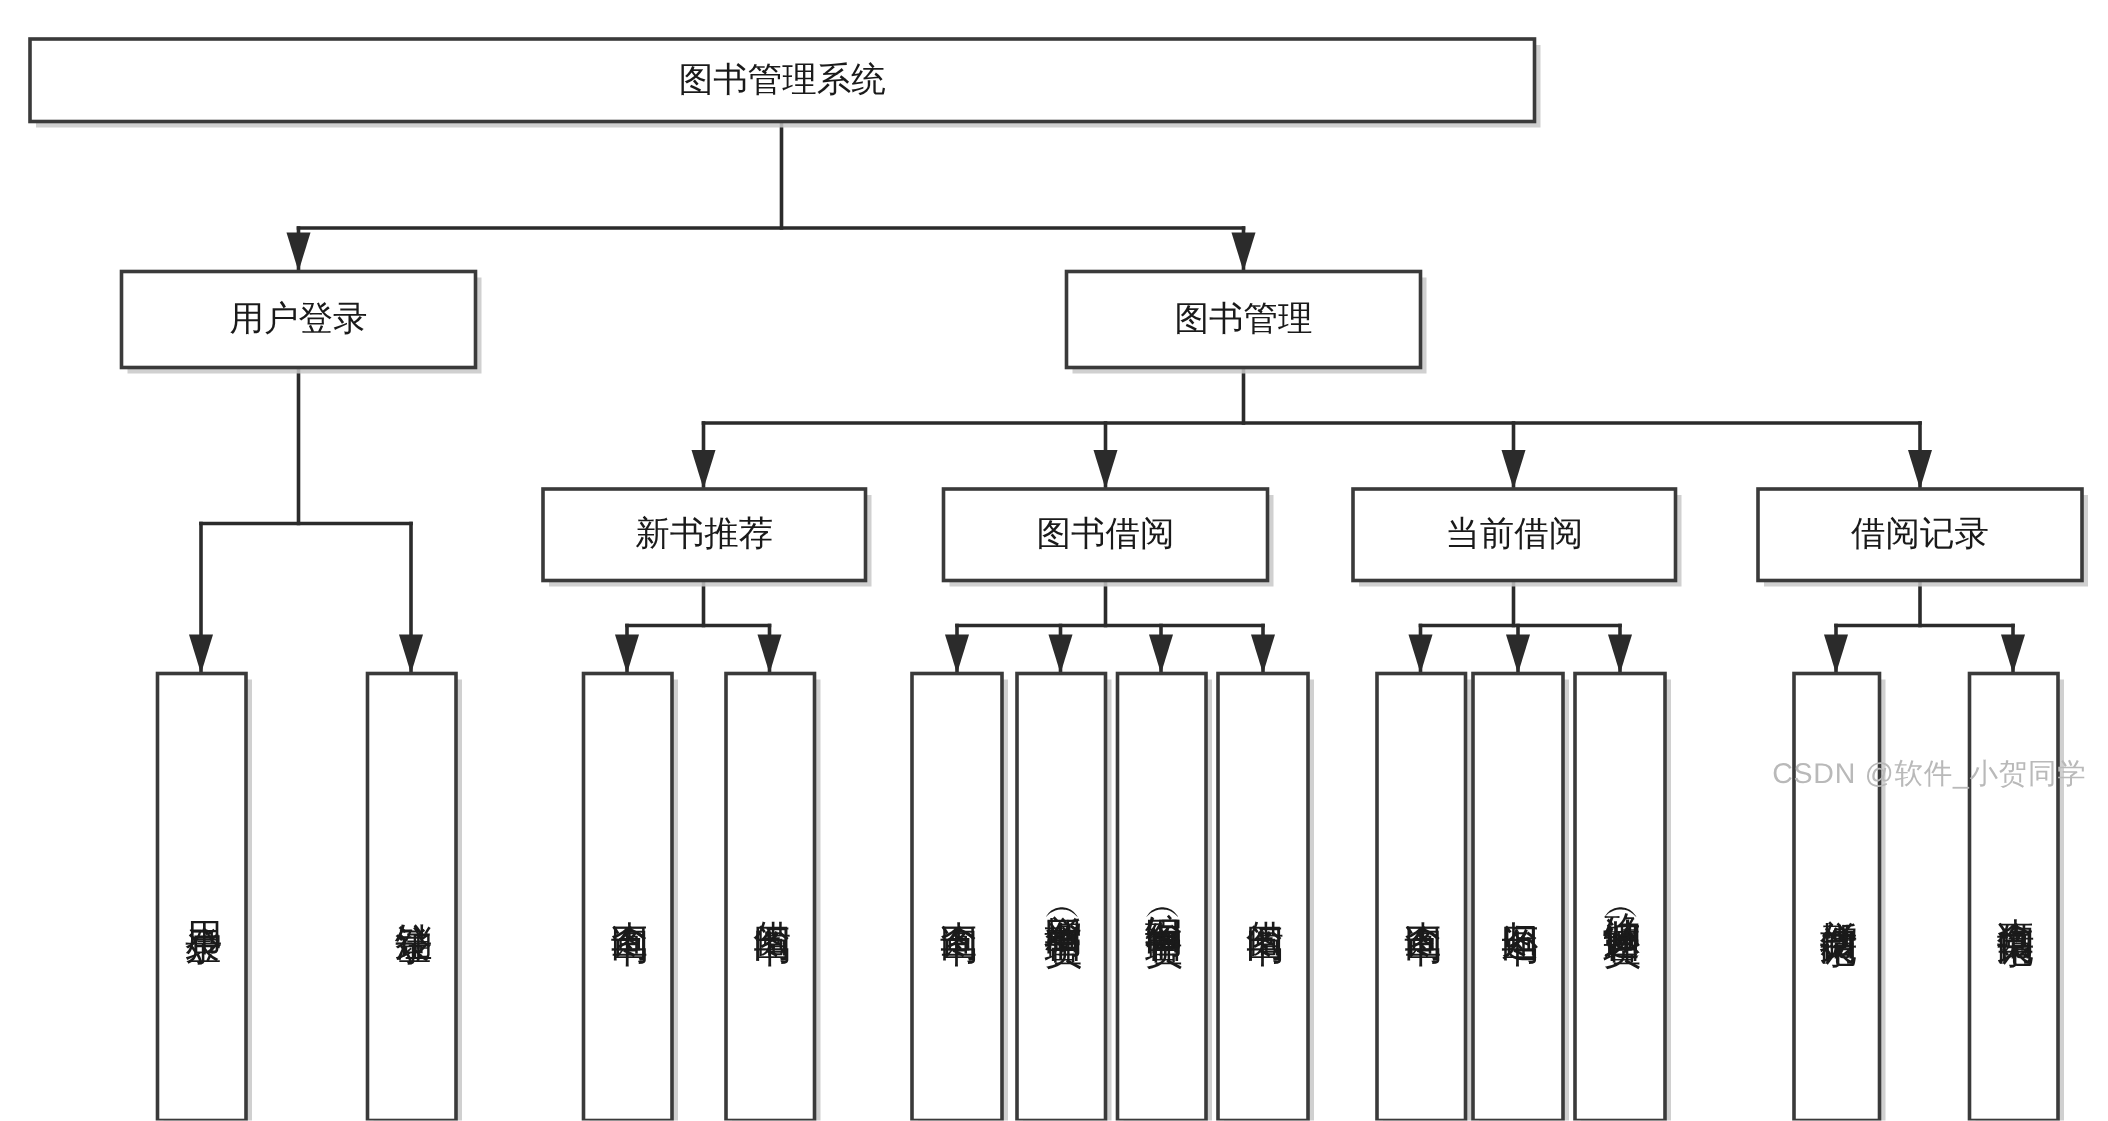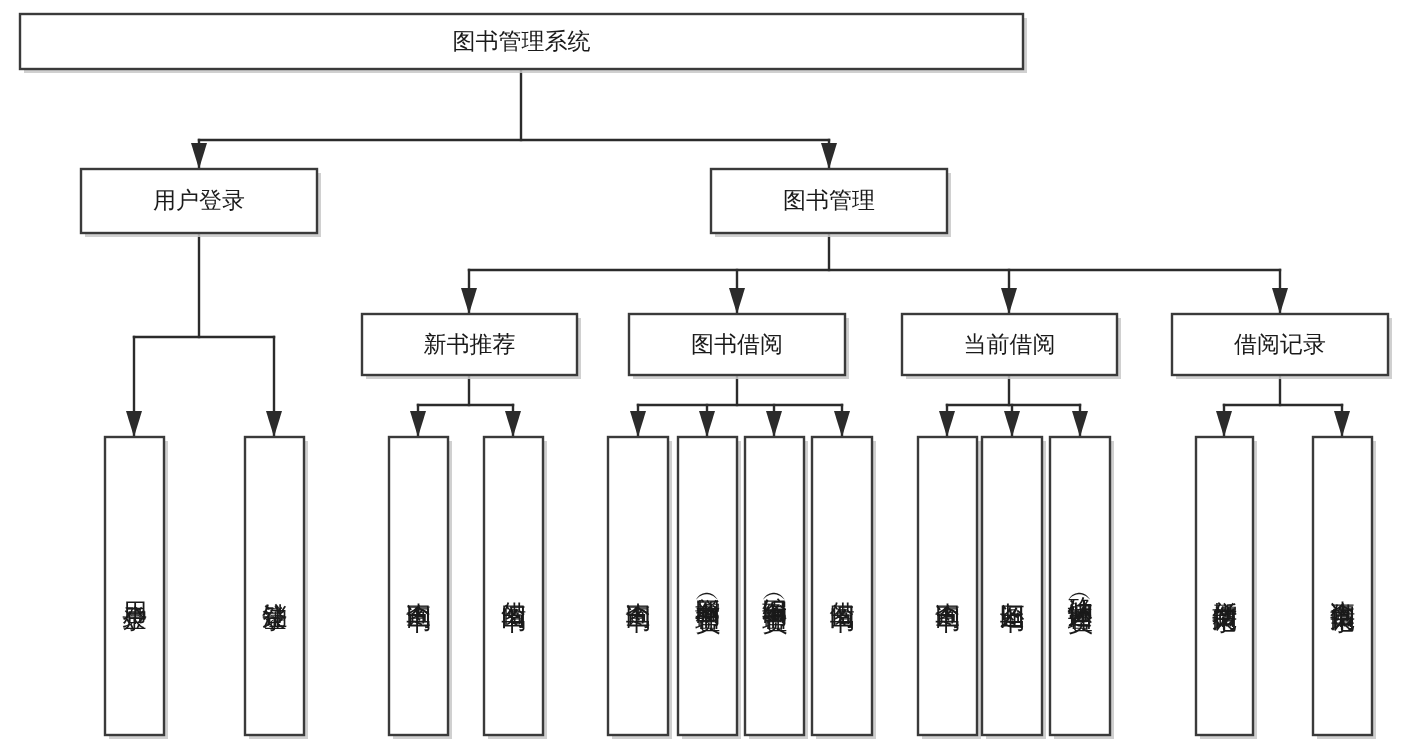--- a/index.html
+++ b/index.html
@@ -11,20 +11,21 @@
     width: 1405px;
     height: 747px;
     font-family: "Liberation Sans", "DejaVu Sans", sans-serif;
     overflow: hidden;
   }
   #diagram-root {
     position: relative;
     width: 1405px;
     height: 523px;
     background: #ffffff;
+    margin-top: 12px;
   }
   svg.diagram-canvas {
     position: absolute;
     left: 0;
     top: 0;
     width: 1405px;
     height: 747px;
   }
   .node-box {
     fill: #ffffff;
@@ -231,14 +232,15 @@
         <span class="node-label-v">确认归还（管理员）</span>
       </div>
       <div class="node-label-v-wrap" style="left: 1196px; top: 437px; width: 57px; height: 298px;">
         <span class="node-label-v">新增借阅记录</span>
       </div>
       <div class="node-label-v-wrap" style="left: 1313px; top: 437px; width: 59px; height: 298px;">
         <span class="node-label-v">查询借阅记录</span>
       </div>
     </div>
 
+  <div class="watermark">CSDN @软件_小贺同学</div>
 
 </div>
 
 </body></html>

